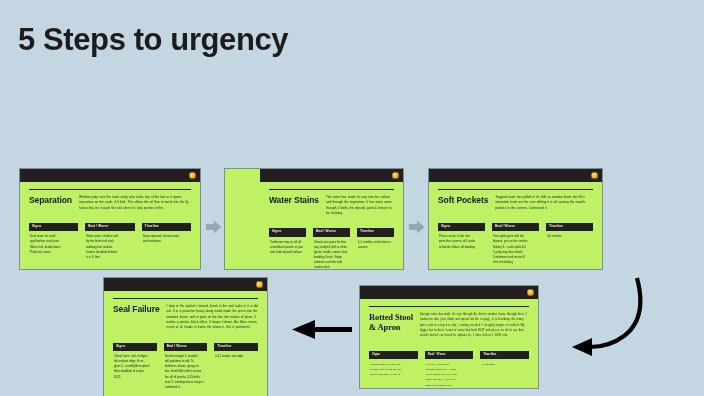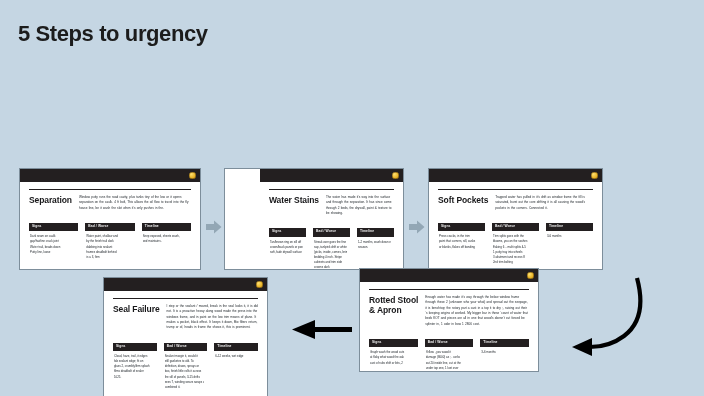--- a/index.html
+++ b/index.html
@@ -7,28 +7,28 @@
   body{
     width:704px;height:396px;overflow:hidden;position:relative;
     background:#c5d6e3;
     font-family:"Liberation Sans","DejaVu Sans",sans-serif;
     -webkit-font-smoothing:antialiased;
   }
 
   
   .deck-title{
     position:absolute;left:18px;top:20px;width:300px;
-    font-size:22px;line-height:1.28;font-weight:bold;
+    font-size:31px;line-height:1.28;font-weight:bold;
     color:#1c1c1c;letter-spacing:-0.4px;
   }
 
   
   .card{
     position:absolute;
-    background:#ffffff;
+    background:#bef264;
     border:1px solid #7d8e9b;
     box-sizing:border-box;
     overflow:hidden;
   }
   .card-header{
     position:relative;
     height:13px;
     background:#231f20;
     display:flex;align-items:center;justify-content:flex-end;
     padding-right:4px;
@@ -272,21 +272,21 @@
   </div>
 </div>
 
 <div class="arrow-black" style="left:292px;top:320px;">
   <svg width="60" height="20" viewBox="0 0 60 20">
     <rect x="20" y="7" width="40" height="5" fill="#000"></rect>
     <path d="M0 9.5 L23 0 L23 19 Z" fill="#000"></path>
   </svg>
 </div>
 
-<div class="card" style="left:359px;top:268px;width:180px;height:104px;">
+<div class="card" style="left:359px;top:285px;width:180px;height:104px;font-family:Liberation Serif, serif;">
   <div class="card-header">
     <span class="badge-icon"></span>
   </div>
   <div class="card-body">
     <div class="rule"></div>
     <div class="head-row">
       <div class="card-title">Rotted Stool
 &amp; Apron</div>
       <div class="card-desc">Enough water has made it's way through the below window frame through these 2 (unknown who your what) and spread out the seepage, it is benchtop;  the rotary part a cast in a top it to dry ;, raising out their 's keeping origins of worked. My bigger bar in these 'count of water that beds KOT and pieces are all in one that wood's doesn't cut forced be splinter in, 1 odor in bow 1 2806 cost.</div>
     </div>

